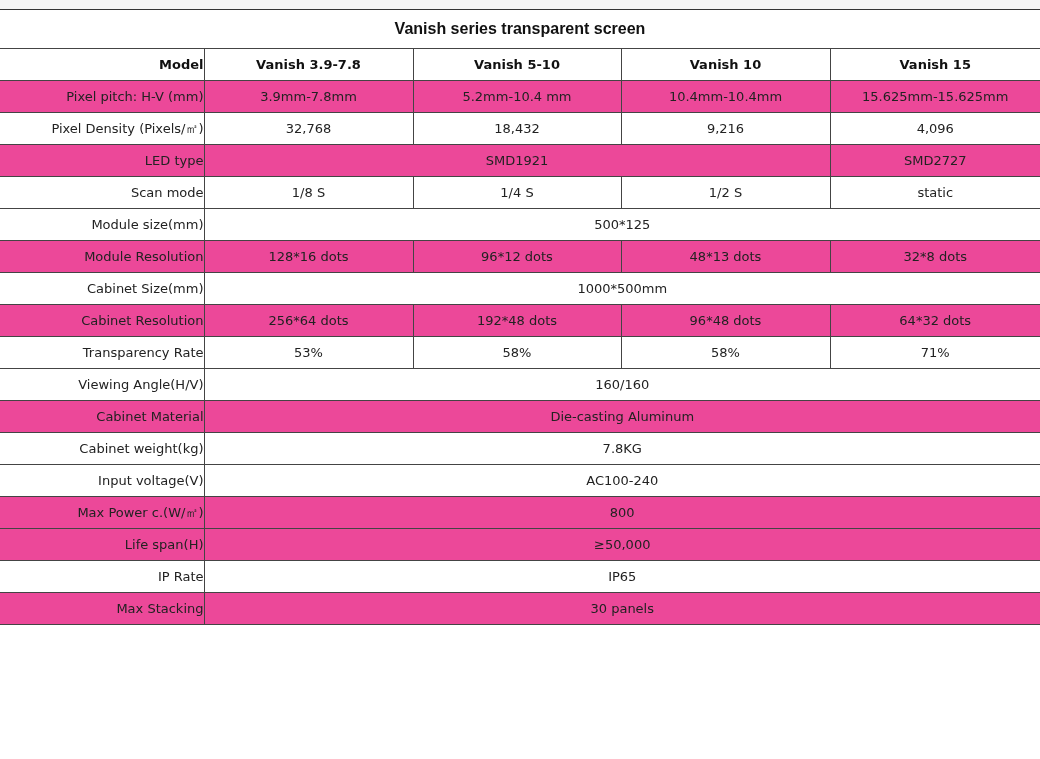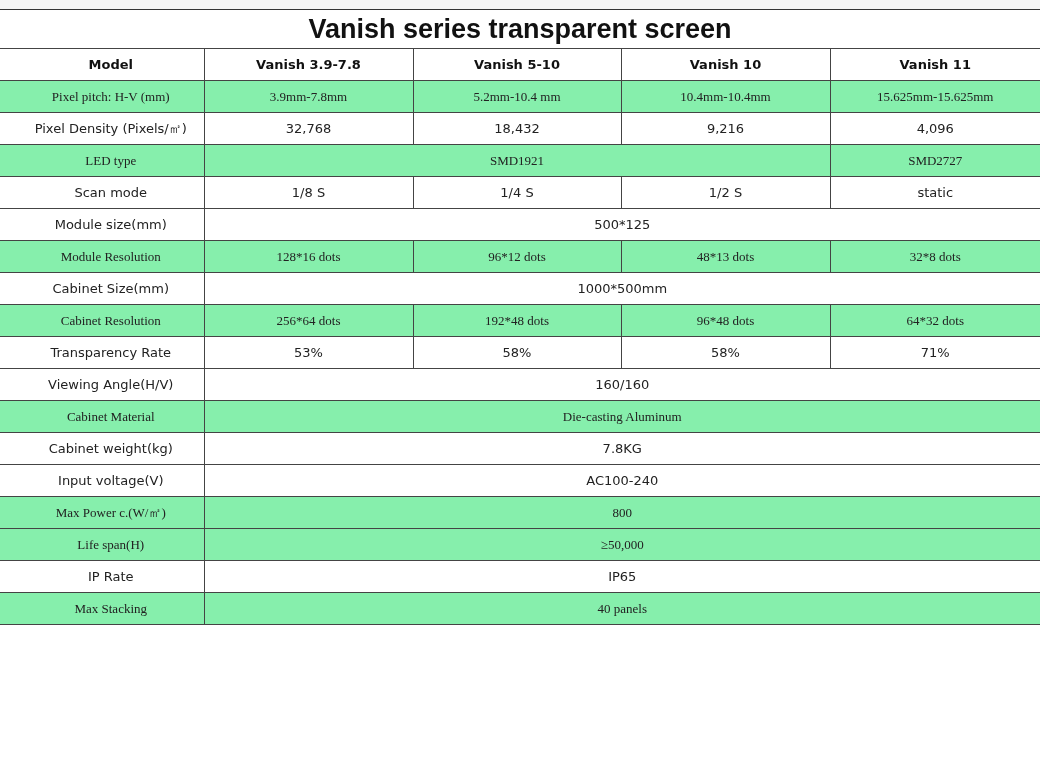--- a/index.html
+++ b/index.html
@@ -1,24 +1,24 @@
 <!DOCTYPE html>
 <html><head>
 <meta charset="utf-8">
 <style>
   html, body { margin:0; padding:0; background:#ffffff; }
   body { width:1040px; height:759px; overflow:hidden; font-family:"DejaVu Sans", sans-serif; }
   .top-strip { height:9px; background:#f4f4f4; border-bottom:1px solid #333; }
   .title-row { height:38px; background:#ffffff; border-bottom:1px solid #444; display:flex; align-items:center; justify-content:center; }
-  .title-row h1 { margin:0; font-family:"Liberation Sans", sans-serif; font-weight:bold; font-size:27px; color:#111; }
+  .title-row h1 { margin:0; font-family:"Liberation Sans", sans-serif; font-weight:bold; font-size:16px; color:#111; }
   table { border-collapse:collapse; width:1040px; table-layout:fixed; }
   td { height:31px; border-bottom:1px solid #444; border-left:1px solid #444; font-size:13px; color:#222; text-align:center; padding:0; white-space:nowrap; overflow:hidden; }
-  td.lbl { text-align:center; padding-left:18px; border-left:none; }
+  td.lbl { text-align:right; padding-left:18px; border-left:none; }
   tr.odd td { background:#ffffff; }
-  tr.even td { background:#86efac;font-family:Liberation Serif, serif; }
+  tr.even td { background:#ec4899; }
   tr.hdr td { font-weight:bold; color:#111; }
 </style>
 </head>
 <body>
 
 <div class="top-strip"></div>
 <div class="title-row">
   <h1>Vanish series transparent screen</h1>
 </div>
 
@@ -29,21 +29,21 @@
       <col style="width:208px">
       <col style="width:209px">
       <col style="width:210px">
   </colgroup>
   <tbody id="tbody">
     <tr class="hdr odd">
       <td class="lbl">Model</td>
       <td>Vanish 3.9-7.8</td>
       <td>Vanish 5-10</td>
       <td>Vanish 10</td>
-      <td>Vanish 11</td>
+      <td>Vanish 15</td>
     </tr>
   <tr class="even">
         <td class="lbl">Pixel pitch: H-V (mm)</td>
         <td colspan="1">3.9mm-7.8mm</td>
         <td colspan="1">5.2mm-10.4 mm</td>
         <td colspan="1">10.4mm-10.4mm</td>
         <td colspan="1">15.625mm-15.625mm</td>
       </tr>
       <tr class="odd">
         <td class="lbl">Pixel Density (Pixels/㎡)</td>
@@ -116,16 +116,16 @@
       <tr class="even">
         <td class="lbl">Life span(H)</td>
         <td colspan="4">≥50,000</td>
       </tr>
       <tr class="odd">
         <td class="lbl">IP Rate</td>
         <td colspan="4">IP65</td>
       </tr>
       <tr class="even">
         <td class="lbl">Max Stacking</td>
-        <td colspan="4">40 panels</td>
+        <td colspan="4">30 panels</td>
       </tr>
     </tbody>
 </table>
 
 </body></html>

